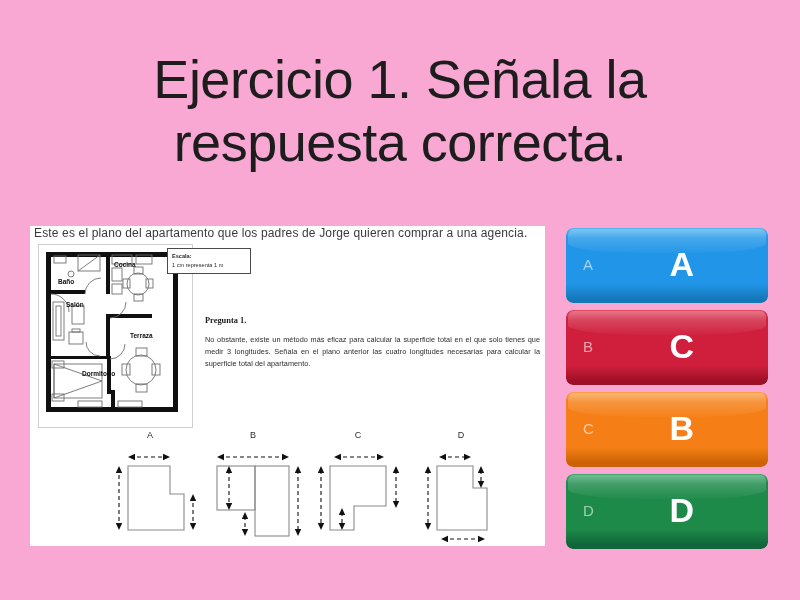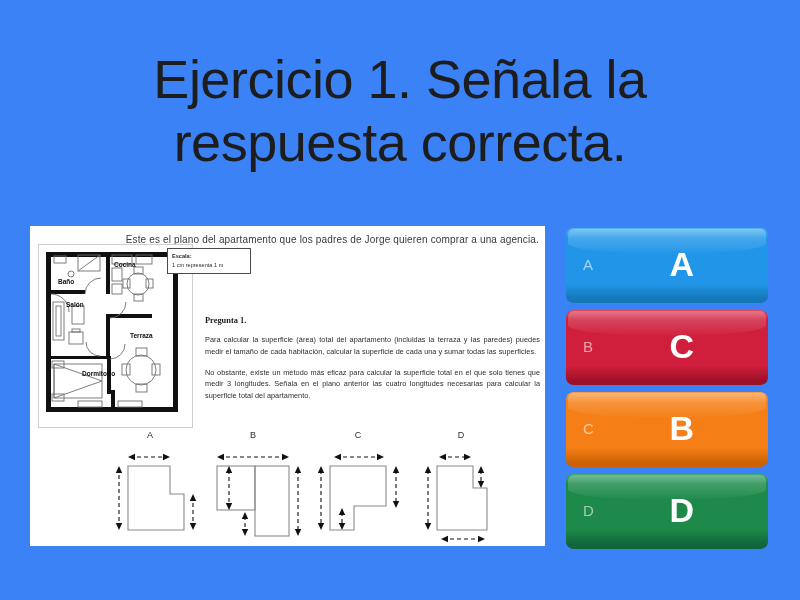--- a/index.html
+++ b/index.html
@@ -6,21 +6,21 @@
   html, body {
     margin: 0; padding: 0;
     width: 800px; height: 600px;
     background: #ffffff;
     font-family: "Liberation Sans", sans-serif;
     overflow: hidden;
   }
   #stage {
     position: relative;
     width: 800px; height: 600px;
-    background: #3b82f6;
+    background: #f9a8d4;
   }
 
   
   #quiz-title {
     position: absolute;
     left: 60px; top: 48px;
     width: 680px;
     text-align: center;
     font-size: 54px;
     line-height: 1.16;
@@ -31,27 +31,26 @@
 
   
   #worksheet {
     position: absolute;
     left: 30px; top: 226px;
     width: 515px; height: 320px;
     background: #ffffff;
   }
   #ws-caption {
     position: absolute;
-    left: 4px; top: 8px;
+    left: 4px; top: 0px;
     width: 505px;
-    font-size: 10px;
+    font-size: 12px;
     color: #3a3a3a;
     white-space: nowrap;
     letter-spacing: 0.15px;
-    text-align: right;
   }
 
   
   #floorplan {
     position: absolute;
     left: 8px; top: 18px;
     width: 155px; height: 184px;
   }
   #floorplan svg { display:block; }
 
@@ -255,21 +254,20 @@
       </svg>
     </div>
 
     <div id="scale-box">
       <div class="scale-line">Escala:</div>
       <div class="scale-line second">1 cm representa 1 m</div>
     </div>
 
     <div id="question-block">
       <div id="q-heading">Pregunta 1.</div>
-      <div class="q-para">Para calcular la superficie (área) total del apartamento (incluidas la terraza y las paredes) puedes medir el tamaño de cada habitación, calcular la superficie de cada una y sumar todas las superficies.</div>
       <div class="q-para">No obstante, existe un método más eficaz para calcular la superficie total en el que solo tienes que medir 3 longitudes.  Señala en el plano anterior las cuatro longitudes necesarias para calcular la superficie total del apartamento.</div>
     </div>
 
     <div id="option-figures">
 
       <div class="opt-fig" style="left:0px;">
         <div class="opt-label">A</div>
         <svg width="100" height="100" viewBox="0 0 100 100" xmlns="http://www.w3.org/2000/svg">
           <g fill="none" stroke="#8a8a8a" stroke-width="1.1">
             <path d="M28 22 L70 22 L70 50 L84 50 L84 86 L28 86 Z"></path>

